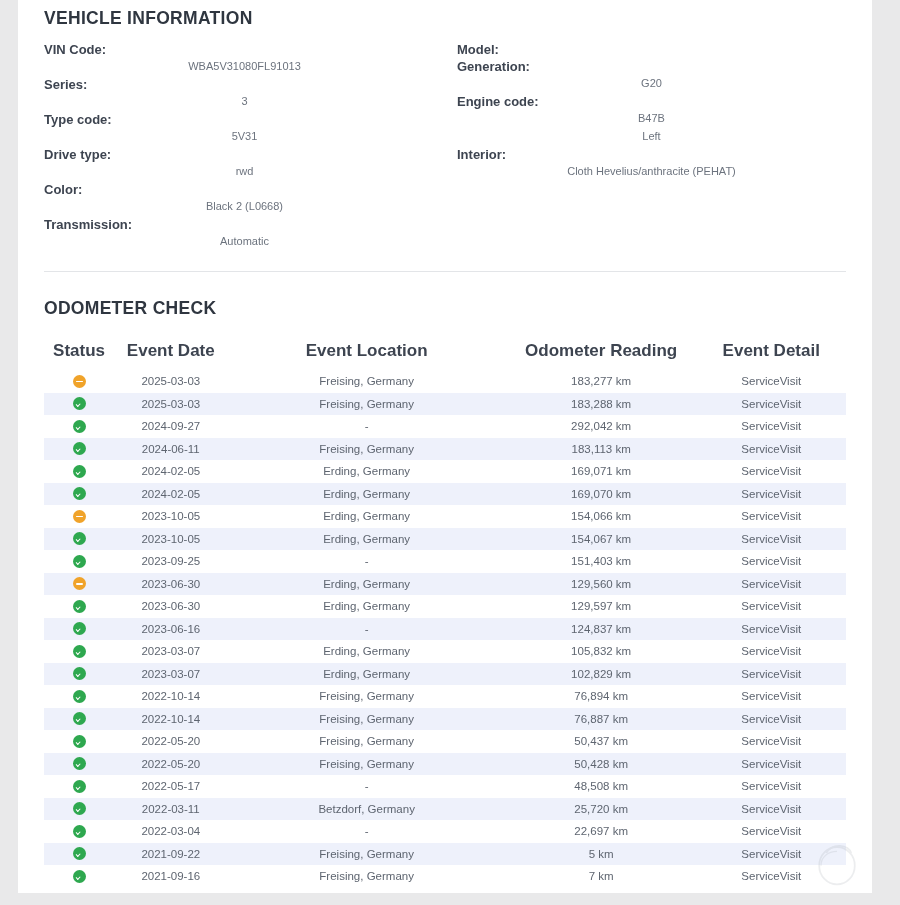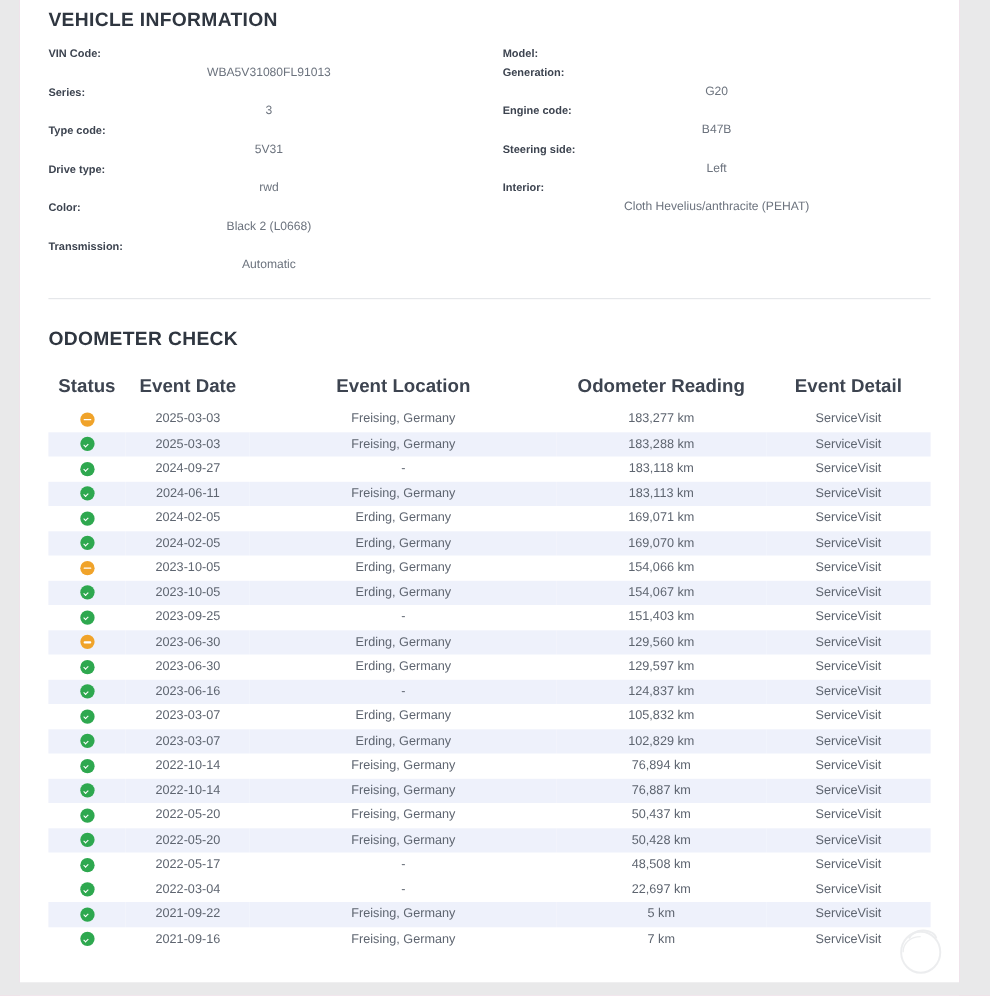--- a/index.html
+++ b/index.html
@@ -62,21 +62,21 @@
     padding-bottom: 4px;
   }
   .veh-col {
     width: 50%;
     box-sizing: border-box;
   }
   .veh-col.right {
     padding-left: 12px;
   }
   .veh-label {
-    font-size: 10px;
+    font-size: 13px;
     font-weight: bold;
     color: #3d4450;
     line-height: 17px;
   }
   .veh-value {
     font-size: 11px;
     color: #6c737e;
     line-height: 17px;
     margin-bottom: 1px;
     text-align: center;
@@ -202,21 +202,20 @@
             <div class="veh-value">Black 2 (L0668)</div>
             <div class="veh-label">Transmission:</div>
             <div class="veh-value">Automatic</div>
           </div>
         <div class="veh-col right" id="veh-right">
             <div class="veh-label">Model:</div>
             <div class="veh-label">Generation:</div>
             <div class="veh-value">G20</div>
             <div class="veh-label">Engine code:</div>
             <div class="veh-value">B47B</div>
-            <div class="veh-label">Steering side:</div>
             <div class="veh-value">Left</div>
             <div class="veh-label">Interior:</div>
             <div class="veh-value">Cloth Hevelius/anthracite (PEHAT)</div>
           </div>
       </div>
 
       <hr class="divider">
 
       <div class="section-spacer"></div>
 
@@ -244,21 +243,21 @@
               <td class="c-status"><span class="dot ok"></span></td>
               <td class="c-date">2025-03-03</td>
               <td class="c-loc">Freising, Germany</td>
               <td class="c-odo">183,288 km</td>
               <td class="c-detail">ServiceVisit</td>
             </tr>
             <tr>
               <td class="c-status"><span class="dot ok"></span></td>
               <td class="c-date">2024-09-27</td>
               <td class="c-loc">-</td>
-              <td class="c-odo">183,118 km</td>
+              <td class="c-odo">292,042 km</td>
               <td class="c-detail">ServiceVisit</td>
             </tr>
             <tr class="alt">
               <td class="c-status"><span class="dot ok"></span></td>
               <td class="c-date">2024-06-11</td>
               <td class="c-loc">Freising, Germany</td>
               <td class="c-odo">183,113 km</td>
               <td class="c-detail">ServiceVisit</td>
             </tr>
             <tr>
@@ -357,20 +356,27 @@
               <td class="c-date">2022-05-20</td>
               <td class="c-loc">Freising, Germany</td>
               <td class="c-odo">50,428 km</td>
               <td class="c-detail">ServiceVisit</td>
             </tr>
             <tr>
               <td class="c-status"><span class="dot ok"></span></td>
               <td class="c-date">2022-05-17</td>
               <td class="c-loc">-</td>
               <td class="c-odo">48,508 km</td>
+              <td class="c-detail">ServiceVisit</td>
+            </tr>
+            <tr class="alt">
+              <td class="c-status"><span class="dot ok"></span></td>
+              <td class="c-date">2022-03-11</td>
+              <td class="c-loc">Betzdorf, Germany</td>
+              <td class="c-odo">25,720 km</td>
               <td class="c-detail">ServiceVisit</td>
             </tr>
             <tr>
               <td class="c-status"><span class="dot ok"></span></td>
               <td class="c-date">2022-03-04</td>
               <td class="c-loc">-</td>
               <td class="c-odo">22,697 km</td>
               <td class="c-detail">ServiceVisit</td>
             </tr>
             <tr class="alt">

